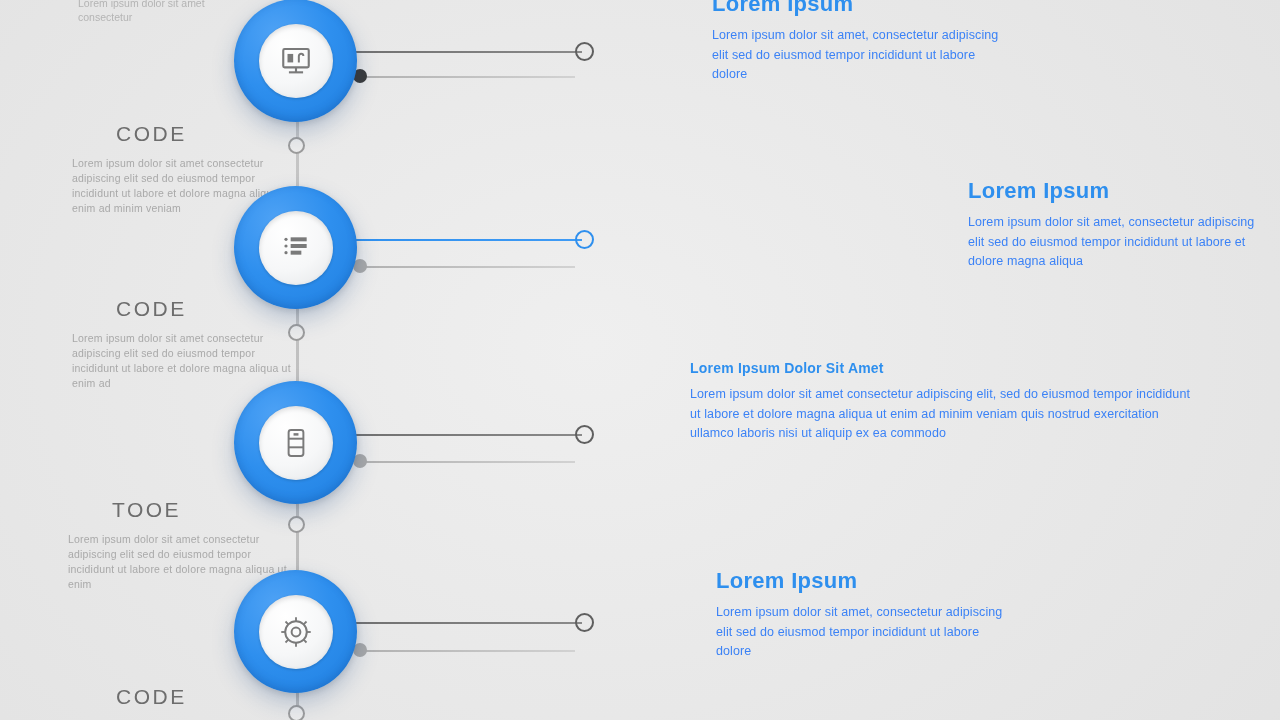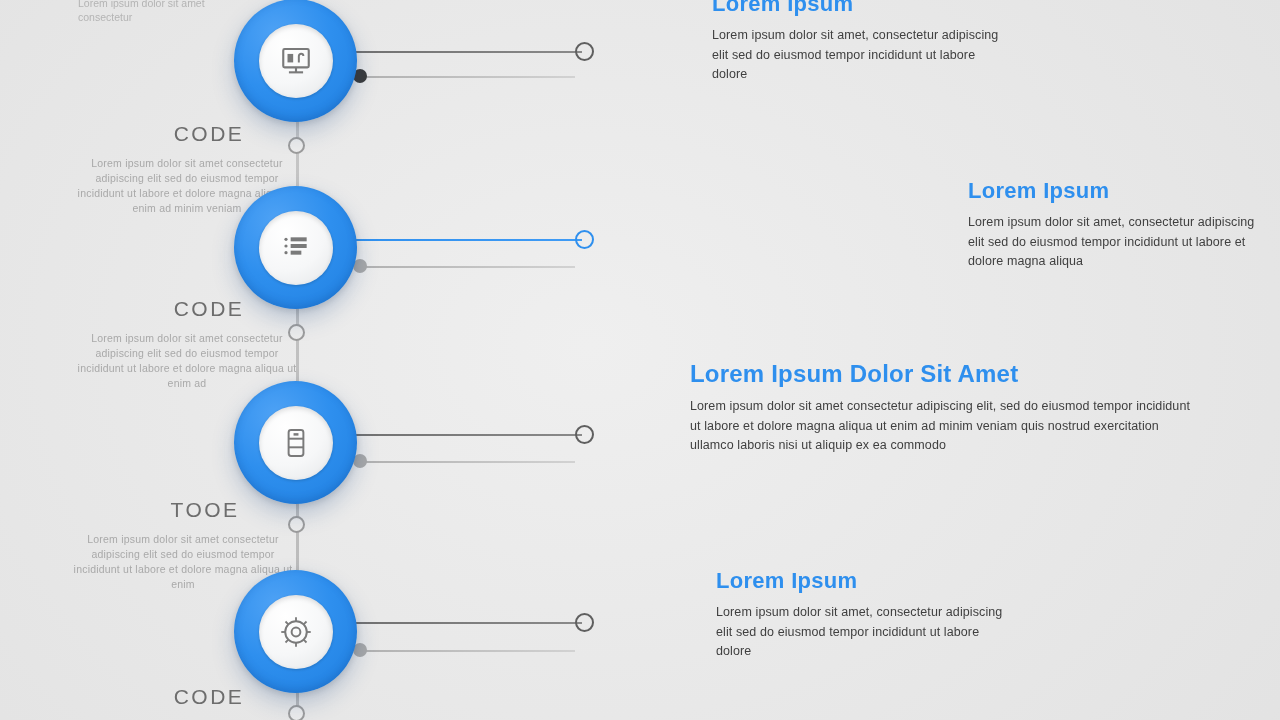--- a/index.html
+++ b/index.html
@@ -55,39 +55,39 @@
     border:2.2px solid #5f5f5f; background:transparent;
   }
   .conn-ring.blue { border-color:#2e8fee; }
   .conn-dot {
     position:absolute; width:14px; height:14px; border-radius:50%;
     background:#3a3a3a;
   }
   .conn-dot.grey { background:#a8a8a8; }
 
   
-  .left-block { position:absolute; width:230px; text-align:center; }
+  .left-block { position:absolute; width:230px; text-align:left; }
   .left-title {
     font-size:21px; letter-spacing:2.5px; color:#6d6d6d;
     font-weight:400; margin-left:44px; margin-bottom:10px;
   }
   .left-body {
     font-size:10.5px; line-height:15px; color:#a9a9a9;
     letter-spacing:0.2px; filter:blur(0.45px);
   }
 
   
   .right-block { position:absolute; }
   .right-title {
     color:#2e8fee; font-size:22px; font-weight:700;
     letter-spacing:0.3px; margin-bottom:9px; filter:blur(0.35px);
   }
-  .right-title.small { font-size:24px; letter-spacing:0.2px; }
+  .right-title.small { font-size:14px; letter-spacing:0.2px; }
   .right-body {
-    font-size:12.5px; line-height:19.5px; color:#404040;
+    font-size:12.5px; line-height:19.5px; color:#3b82f6;
     letter-spacing:0.1px; filter:blur(0.5px);
   }
   .right-block.align-right { text-align:left; }
   .right-block.align-right .right-title { text-align:left; }
   .right-block.align-right .right-body { text-align:left; }
 
   .topfrag {
     position:absolute; left:78px; top:-4px; width:150px;
     font-size:10.5px; line-height:14px; color:#b4b4b4; filter:blur(0.6px);
   }

